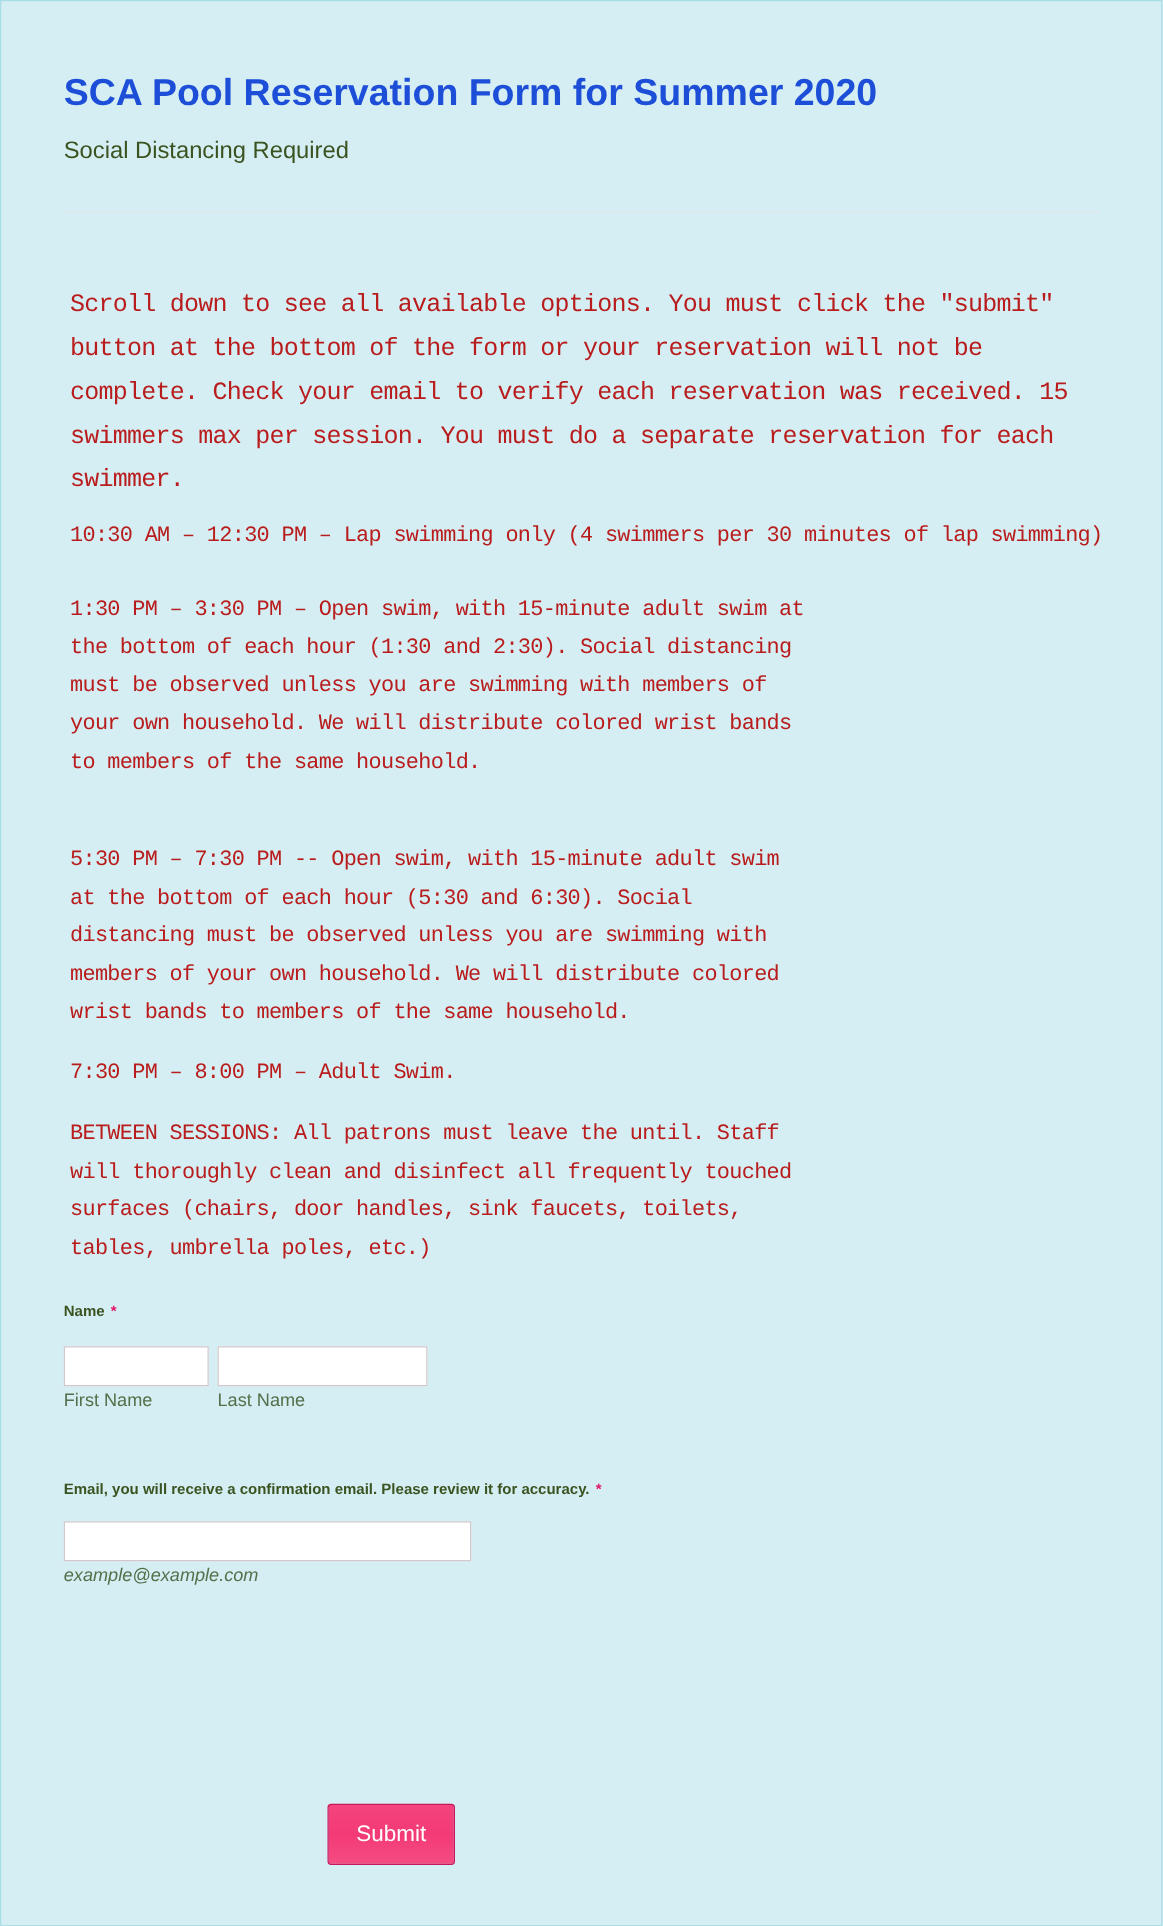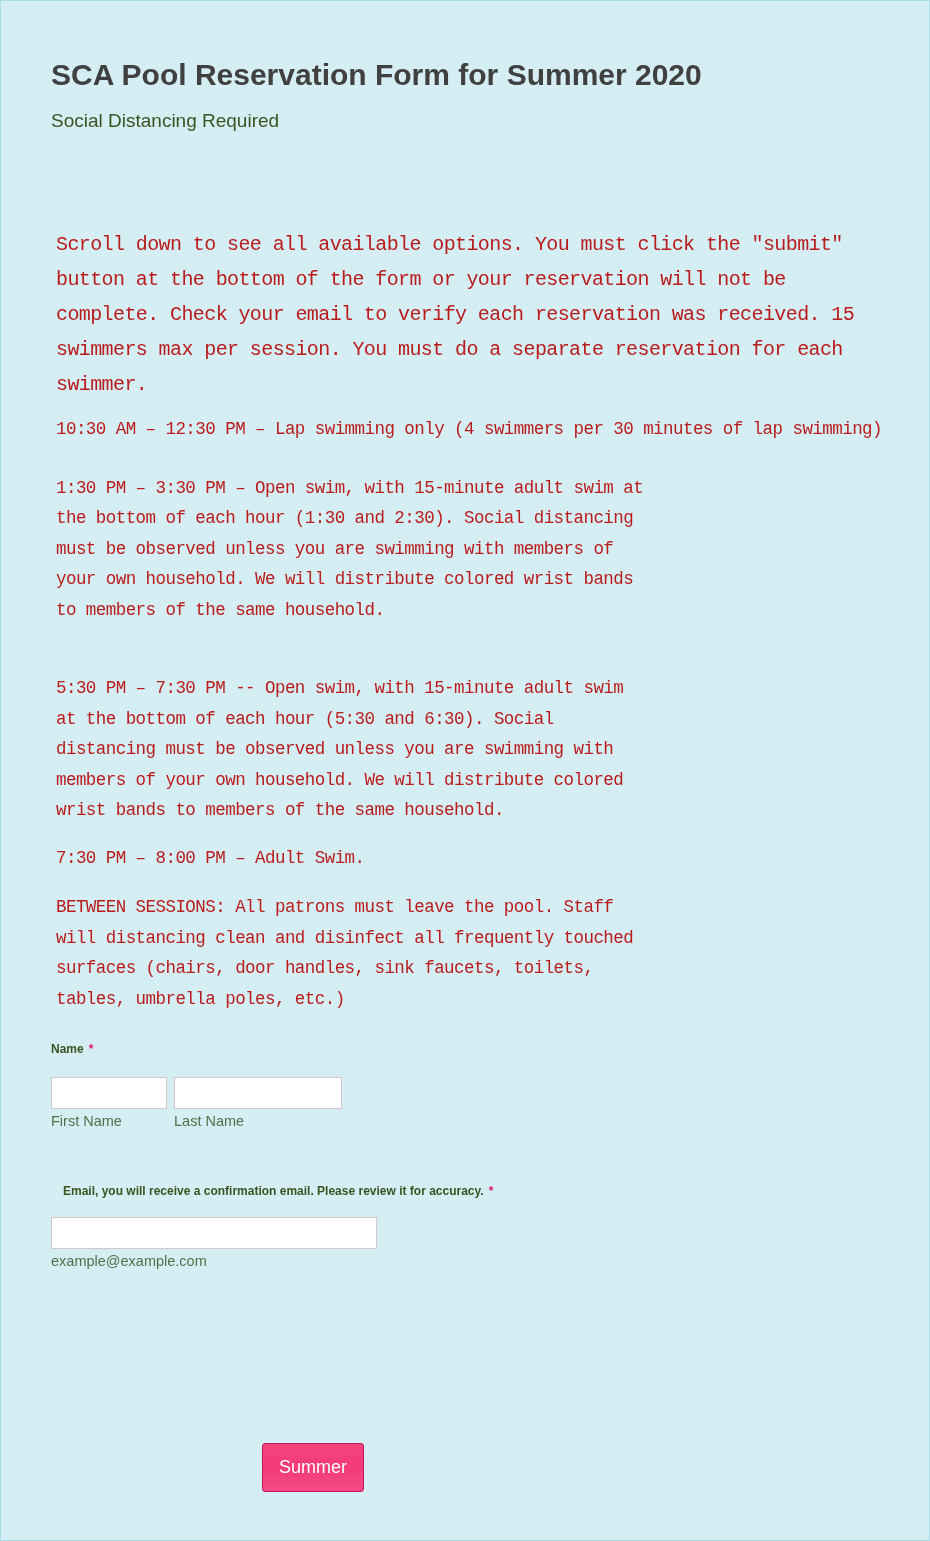--- a/index.html
+++ b/index.html
@@ -24,21 +24,21 @@
     .header {
       position: absolute;
       left: 50px;
       top: 52px;
       width: 830px;
     }
     .title {
       font-family: "Liberation Sans", sans-serif;
       font-size: 30px;
       font-weight: bold;
-      color: #404040;
+      color: #1d4ed8;
       margin: 0;
       line-height: 44px;
       letter-spacing: 0px;
     }
     .subtitle {
       font-family: Liberation Sans, sans-serif;
       font-size: 19px;
       color: #3b5320;
       margin-top: 12px;
       line-height: 24px;
@@ -132,33 +132,33 @@
   </div>
 
   <div class="divider"></div>
 
   <div class="intro">
     <p class="lead">Scroll down to see all available options. You must click the "submit" button at the bottom of the form or your reservation will not be complete. Check your email to verify each reservation was received. 15 swimmers max per session. You must do a separate reservation for each swimmer.</p>
     <p class="para wide" style="margin-top:12px;">10:30 AM – 12:30 PM – Lap swimming only (4 swimmers per 30 minutes of lap swimming)</p>
     <p class="para" style="margin-top:28px;">1:30 PM – 3:30 PM – Open swim, with 15-minute adult swim at the bottom of each hour (1:30 and 2:30). Social distancing must be observed unless you are swimming with members of your own household. We will distribute colored wrist bands to members of the same household.</p>
     <p class="para" style="margin-top:48px;">5:30 PM – 7:30 PM -- Open swim, with 15-minute adult swim at the bottom of each hour (5:30 and 6:30). Social distancing must be observed unless you are swimming with members of your own household. We will distribute colored wrist bands to members of the same household.</p>
     <p class="para" style="margin-top:17px;">7:30 PM – 8:00 PM – Adult Swim.</p>
-    <p class="para" style="margin-top:19px;">BETWEEN SESSIONS: All patrons must leave the pool. Staff will distancing clean and disinfect all frequently touched surfaces (chairs, door handles, sink faucets, toilets, tables, umbrella poles, etc.)</p>
+    <p class="para" style="margin-top:19px;">BETWEEN SESSIONS: All patrons must leave the until. Staff will thoroughly clean and disinfect all frequently touched surfaces (chairs, door handles, sink faucets, toilets, tables, umbrella poles, etc.)</p>
   </div>
 
   <div class="field-label" style="top:1041px;">
     <span>Name</span><span class="req">*</span>
   </div>
   <input class="input" type="text" style="left: 50px; top: 1076px; width: 116px;" value="">
   <input class="input" type="text" style="left: 173px; top: 1076px; width: 168px;" value="">
   <div class="sublabel" style="left:50px; top:1112px;">First Name</div>
   <div class="sublabel" style="left:173px; top:1112px;text-align:center;">Last Name</div>
 
-  <div class="field-label" style="top:1183px;margin-left:12px;">
+  <div class="field-label" style="top:1183px;">
     <span>Email, you will receive a confirmation email. Please review it for accuracy.</span><span class="req">*</span>
   </div>
   <input class="input" type="email" style="left: 50px; top: 1216px; width: 326px;" value="">
-  <div class="sublabel" style="left:50px; top:1252px;">example@example.com</div>
+  <div class="sublabel" style="left:50px; top:1252px;font-style:italic;">example@example.com</div>
 
 
-  <button class="submit">Summer</button>
+  <button class="submit">Submit</button>
 
 </div>
 
 </body></html>

